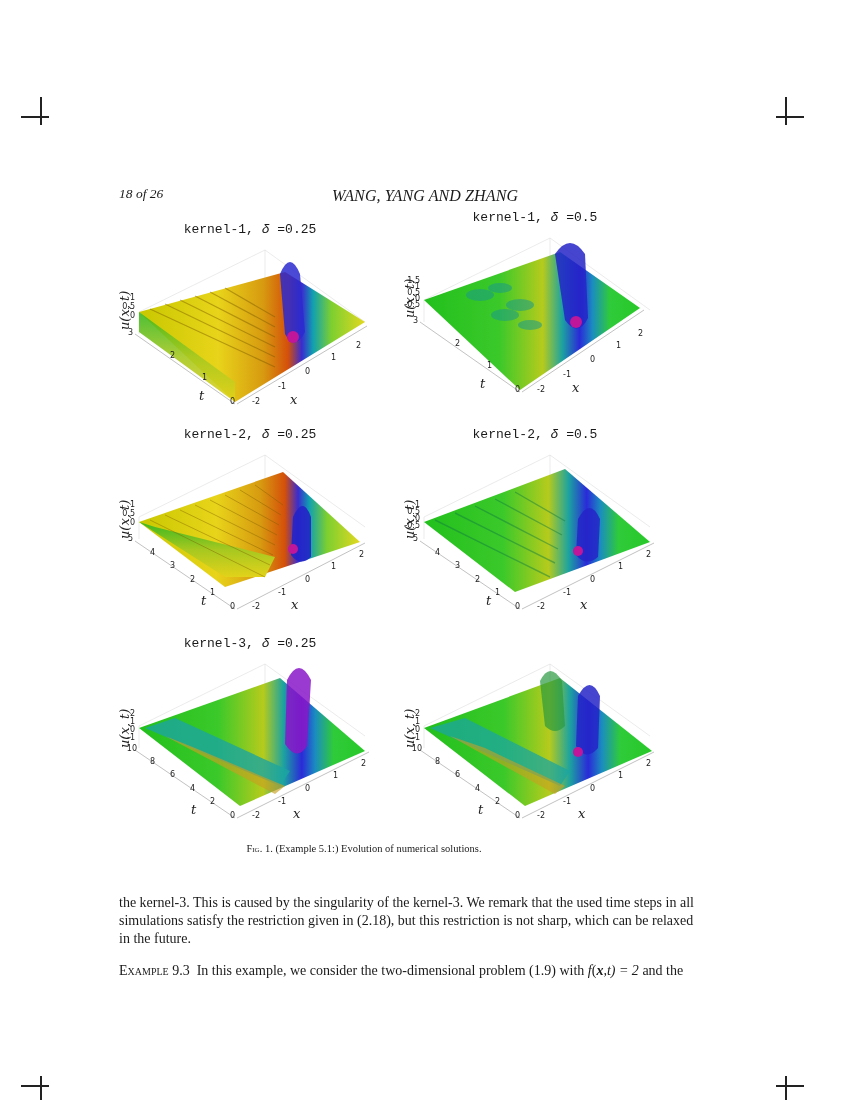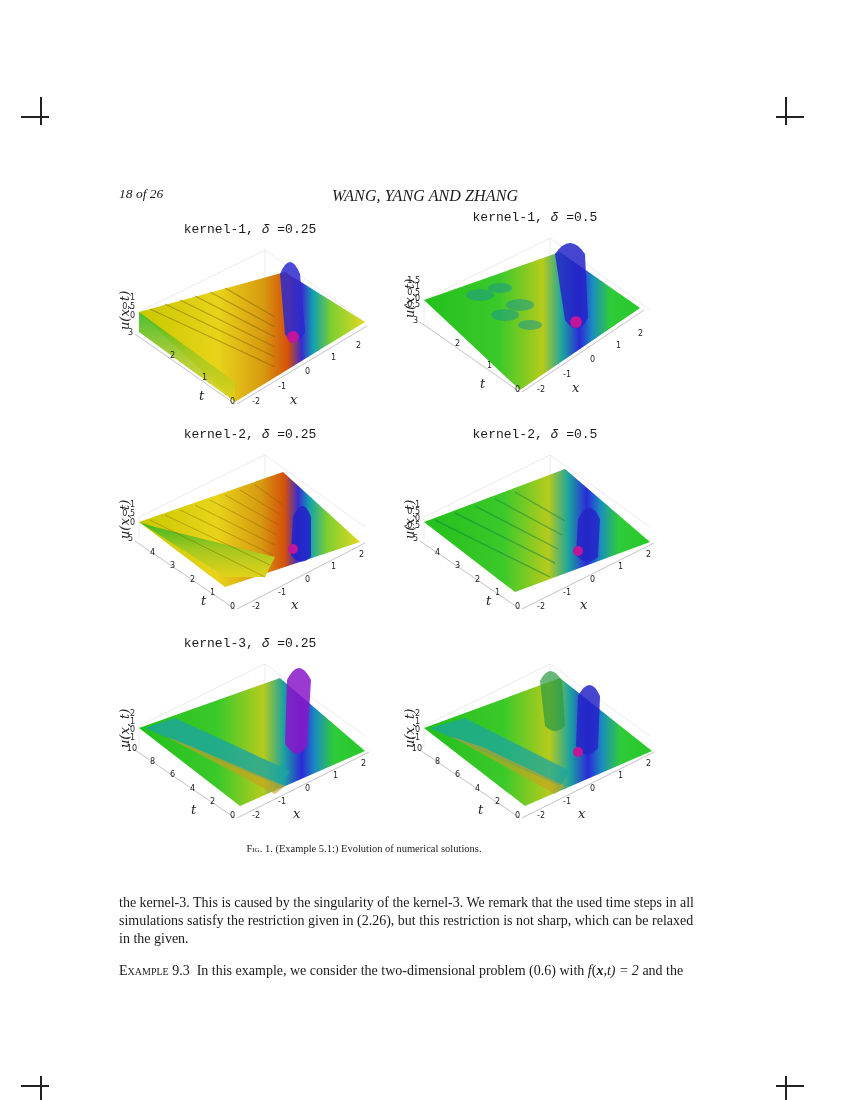--- a/index.html
+++ b/index.html
@@ -341,24 +341,24 @@
   </svg>
 </div>
 
 <div class="caption">
   <span class="sc">Fig. 1.</span>
   <span>(Example 5.1:) Evolution of numerical solutions.</span>
 </div>
 
 <div class="para" style="top:894px;">
   <span class="line">the kernel-3. This is caused by the singularity of the kernel-3. We remark that the used time steps in all</span>
-  <span class="line">simulations satisfy the restriction given in (2.26), but this restriction is not sharp, which can be relaxed</span>
-  <span class="line">in the given.</span>
+  <span class="line">simulations satisfy the restriction given in (2.18), but this restriction is not sharp, which can be relaxed</span>
+  <span class="line">in the future.</span>
 </div>
 
 <div class="para" style="top:962px;">
   <span class="line">
     <span class="example-head">Example 9.3</span>&nbsp;
-    <span>In this example, we consider the two-dimensional problem (0.6) with</span>
+    <span>In this example, we consider the two-dimensional problem (1.9) with</span>
     <span class="math">f</span><span>(</span><span class="bold-math">x</span><span class="math">,t) = 2</span>
     <span>and the</span>
   </span>
 </div>
 
 </body></html>

